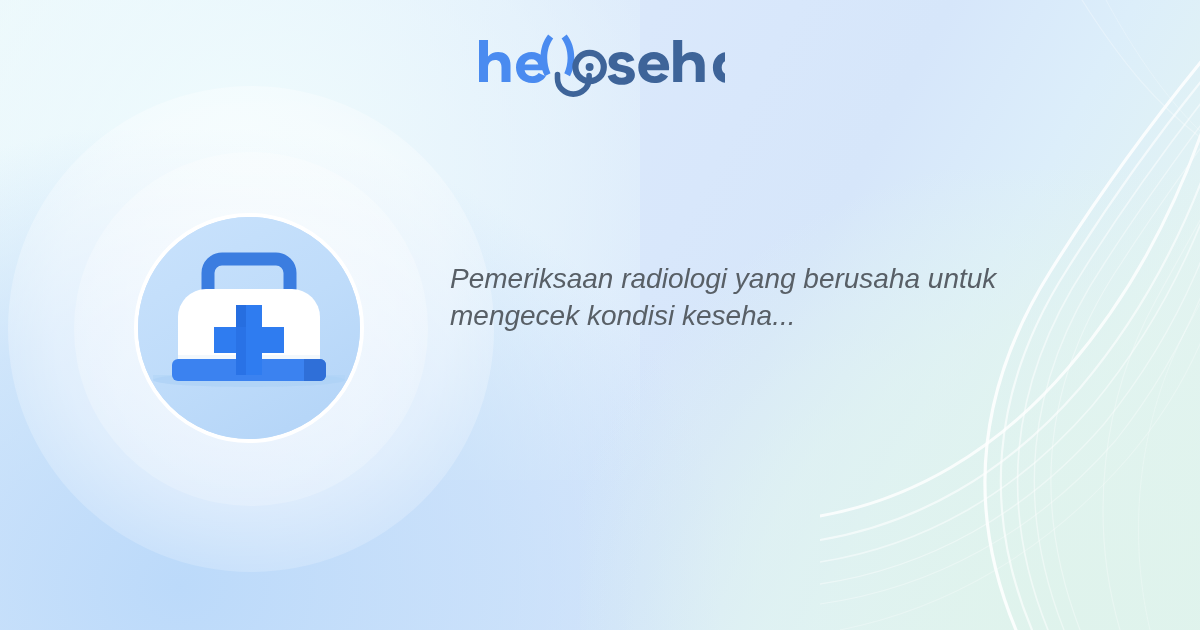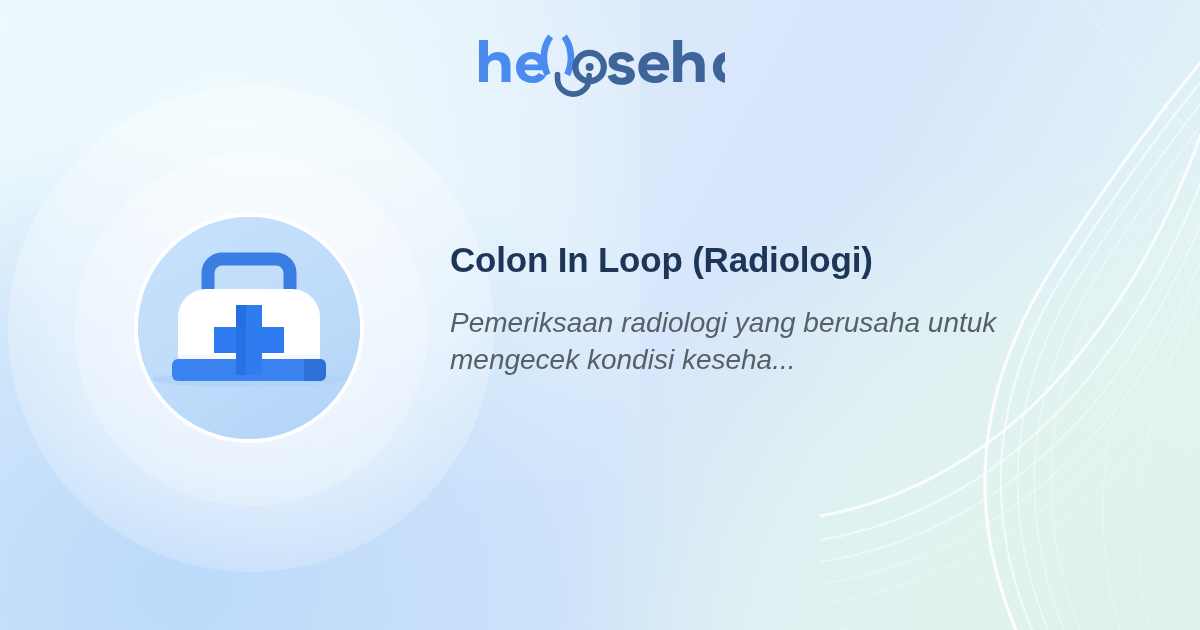--- a/index.html
+++ b/index.html
@@ -251,17 +251,16 @@
 
       <g>
         <path d="M98 88 h26 v22 h22 v26 h-22 v22 h-26 v-22 h-22 v-26 h22 Z" fill="#2f7cf0"></path>
         <path d="M98 88 h10 v22 h-32 v-0 h22 Z" fill="#1f62d4" opacity="0.55"></path>
         <path d="M98 110 h10 v48 h-10 Z" fill="#1f62d4" opacity="0.35"></path>
       </g>
     </svg>
   </div>
 
   <div class="text-block">
-    <h1 class="card-title">Colon In Loop (Radiologi)</h1>
     <p class="card-desc">Pemeriksaan radiologi yang berusaha untuk mengecek kondisi keseha...</p>
   </div>
 
 </div>
 
 </body></html>

